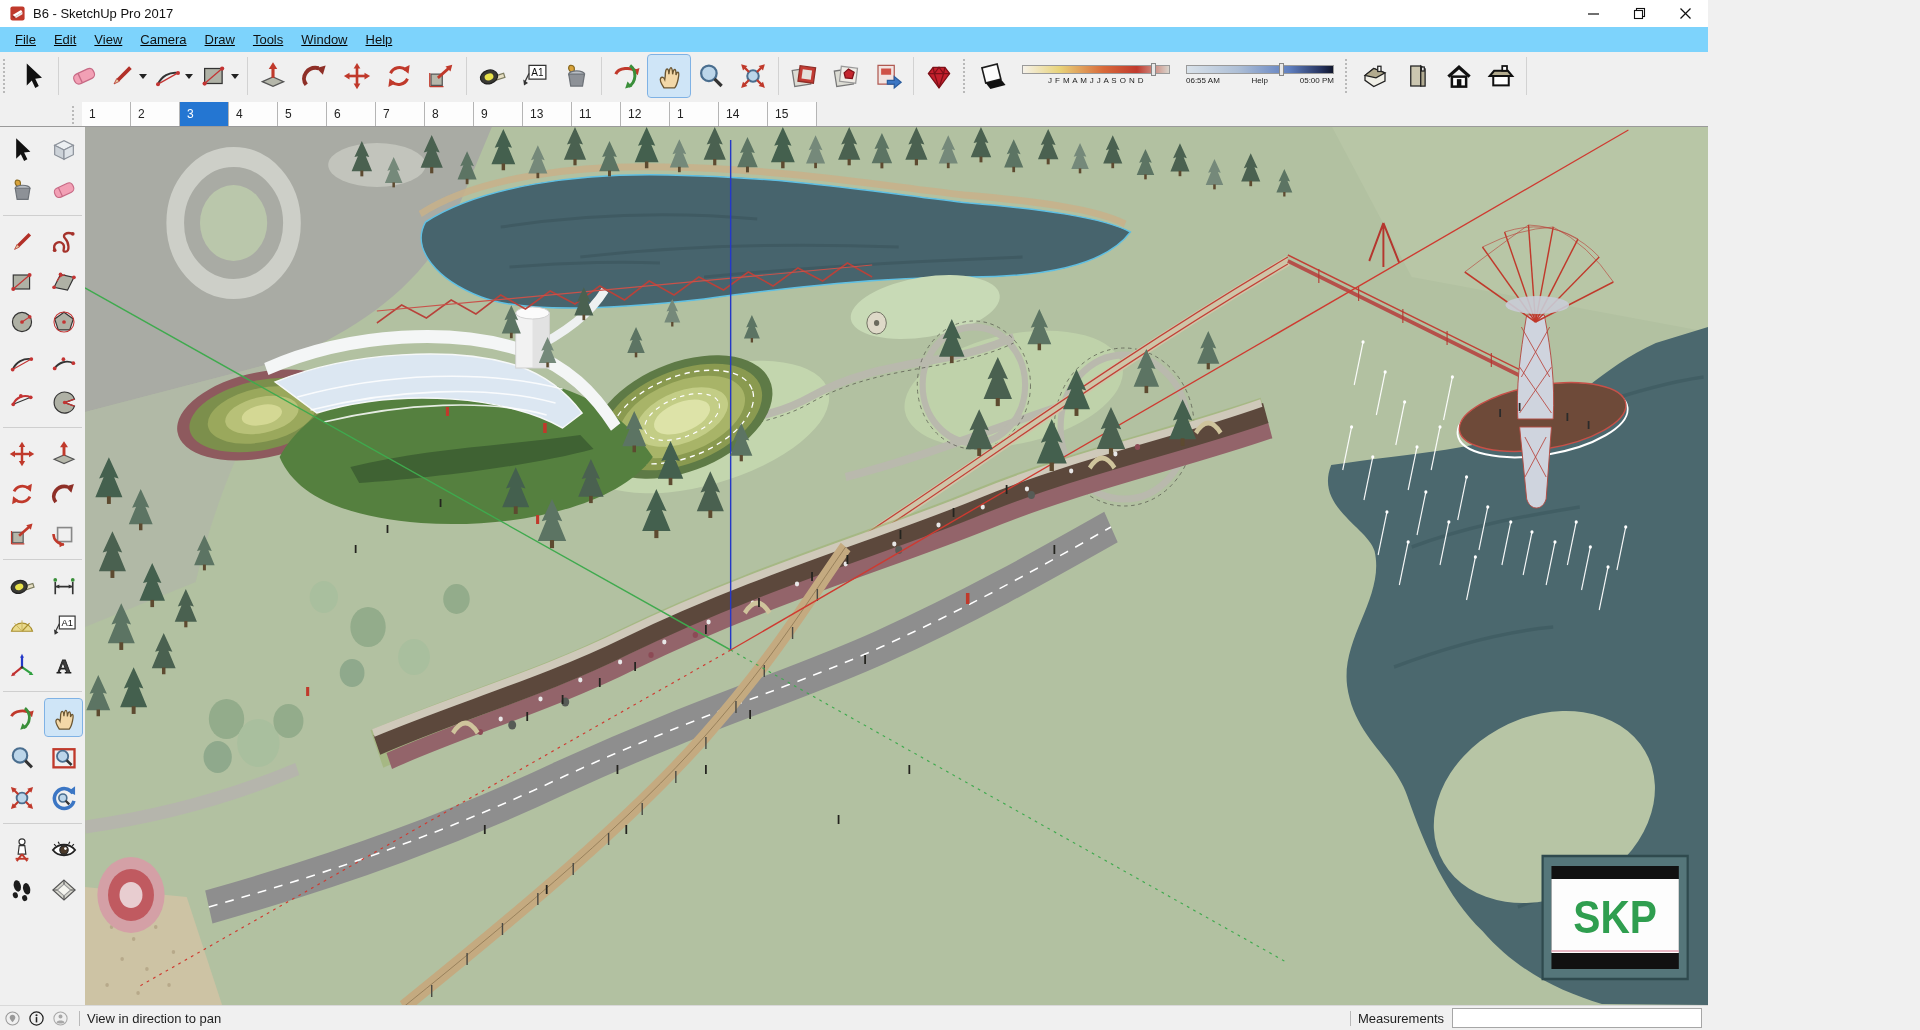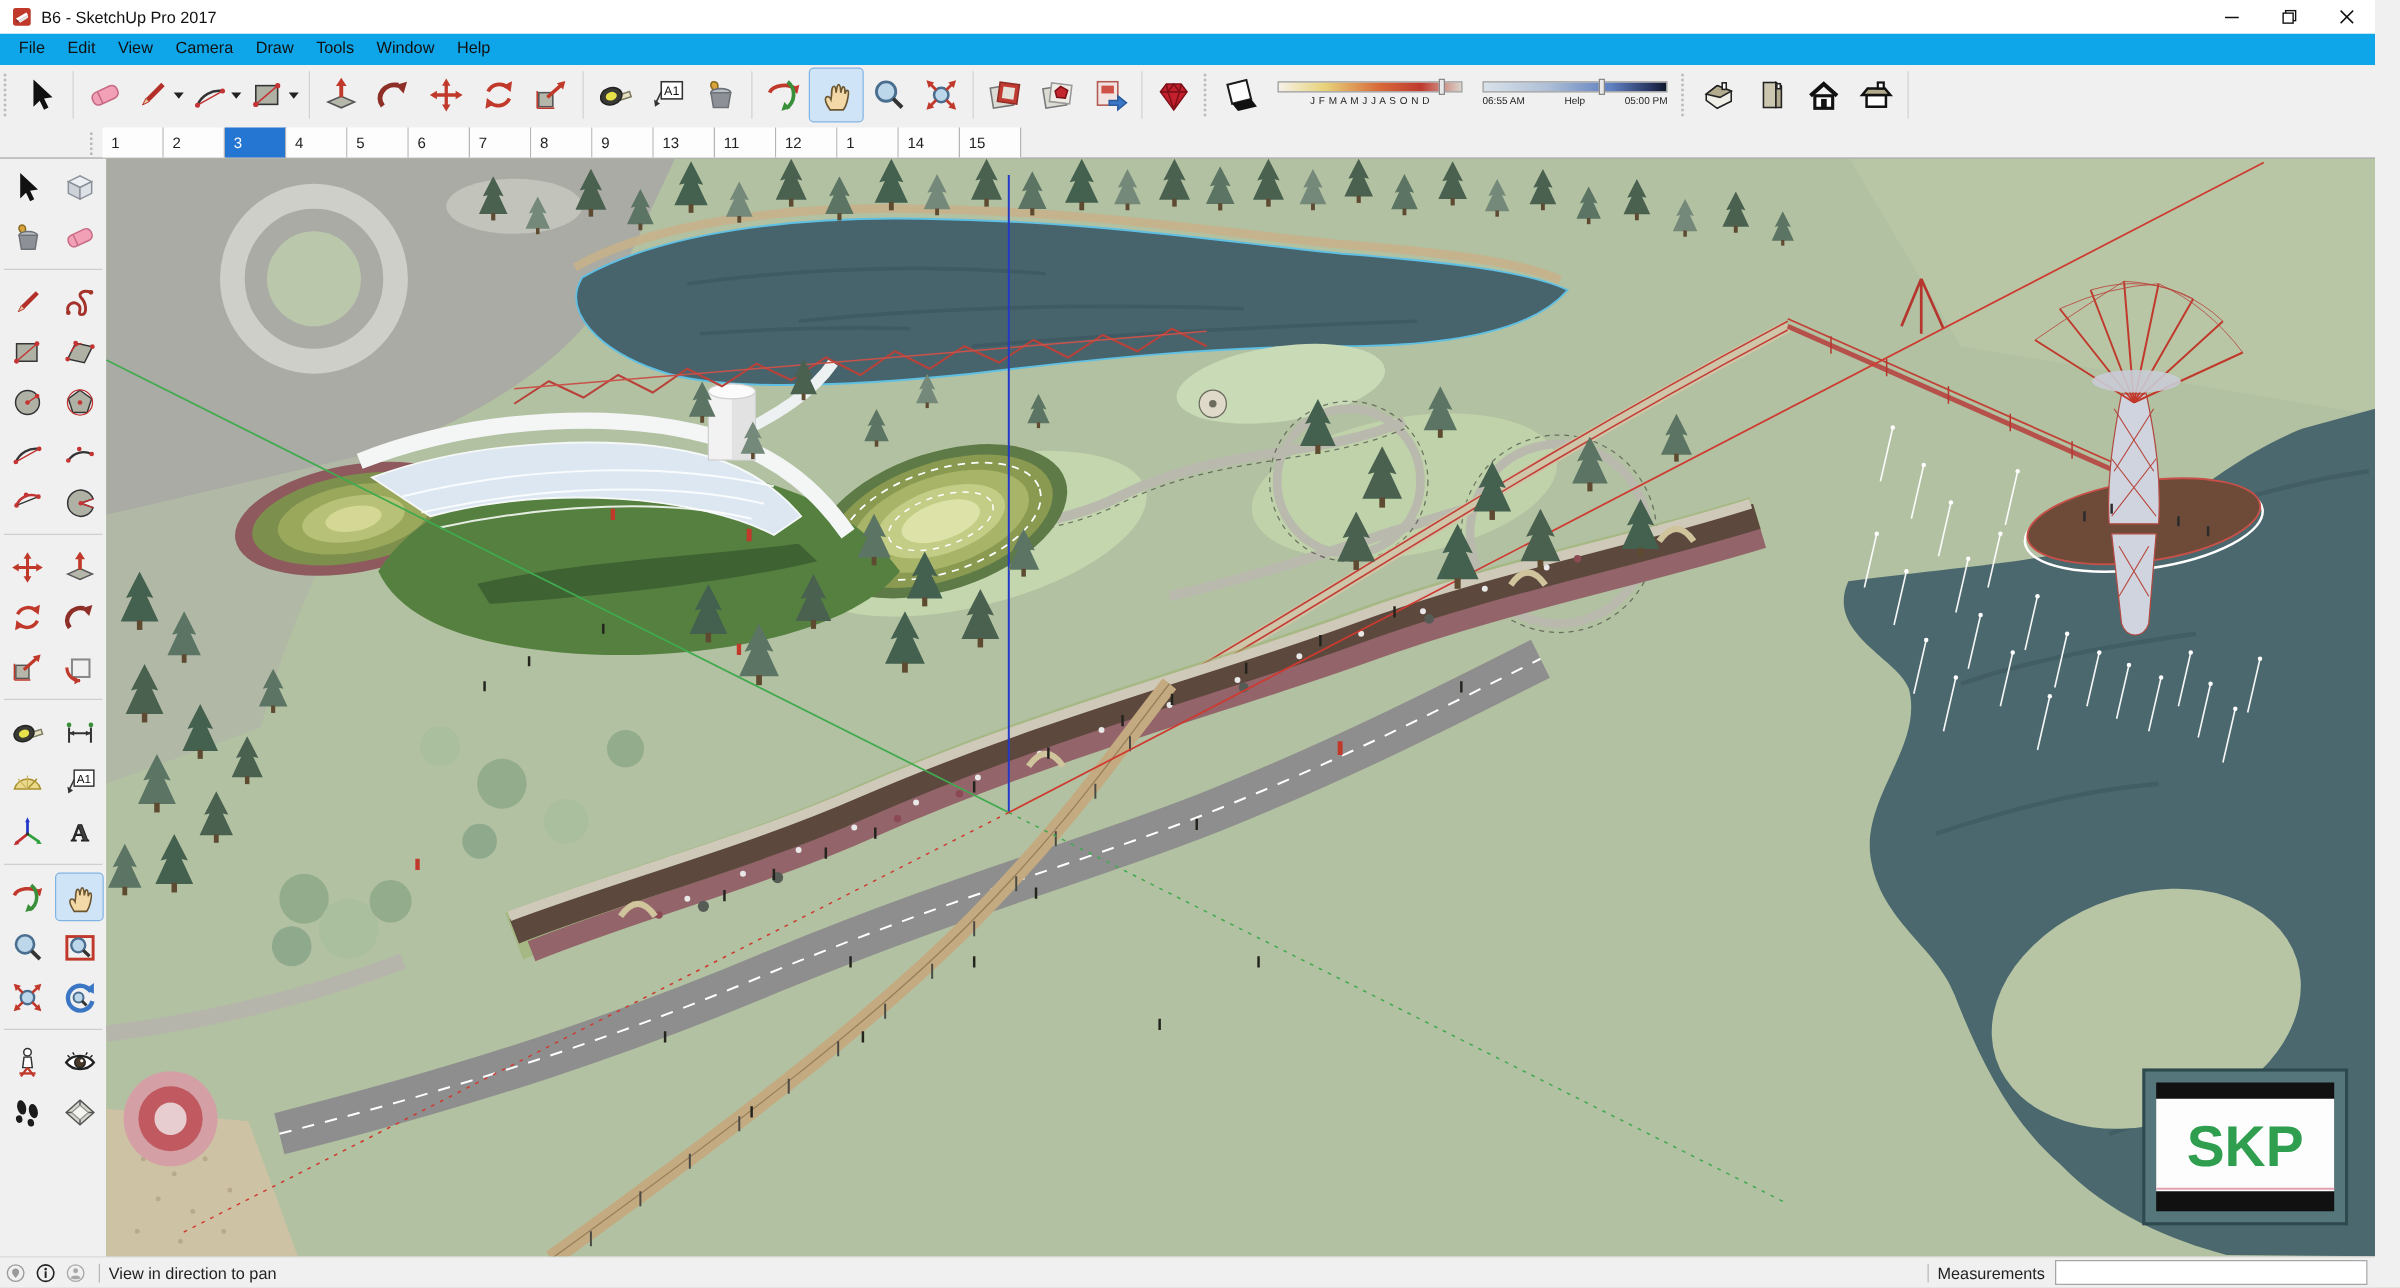--- a/index.html
+++ b/index.html
@@ -1,29 +1,29 @@
 <!DOCTYPE html>
 <html><head>
 <meta charset="utf-8">
 <style>
   * { margin:0; padding:0; box-sizing:border-box; }
   html,body { width:1920px; height:1030px; overflow:hidden;
     font-family:"Liberation Sans", sans-serif; background:#f0f0f0; }
-  #app { width:1900px; height:1030px; display:flex; flex-direction:column; }
+  #app { width:1708px; height:1030px; display:flex; flex-direction:column; }
 
   
   .titlebar { height:27px; background:#ffffff; display:flex; align-items:center; flex:0 0 27px; }
   .titlebar .appicon { width:17px; height:17px; margin:0 7px 0 9px; }
   .titlebar .title { font-size:13px; color:#111; }
   .titlebar .spacer { flex:1; }
   .winbtn { width:46px; height:27px; display:flex; align-items:center; justify-content:center; }
   .winbtn svg { width:13px; height:13px; }
 
   
-  .menubar { height:25px; background:#0ea5e9; display:flex; padding-left:6px; flex:0 0 25px; }
+  .menubar { height:25px; background:#7dd3fc; display:flex; align-items:center; padding-left:6px; flex:0 0 25px;text-decoration:underline; }
   .menu-item { font-size:13px; color:#111; padding:3px 9px; }
 
   
   .toolbar { height:48px; background:#f0f0f0; display:flex; align-items:center; flex:0 0 48px; }
   .grip { width:6px; height:34px; border-left:2px dotted #b9b9b9; margin:0 3px; }
   .tsep { width:1px; height:38px; background:#d2d2d2; margin:0 4px; }
   .tbtn { width:42px; height:42px; display:flex; align-items:center; justify-content:center; border-radius:3px; position:relative; }
   .tbtn svg { width:30px; height:30px; }
   .tbtn.small { width:34px; }
   .tbtn.active { background:#cfe5f7; outline:1px solid #7fb2e5; }

